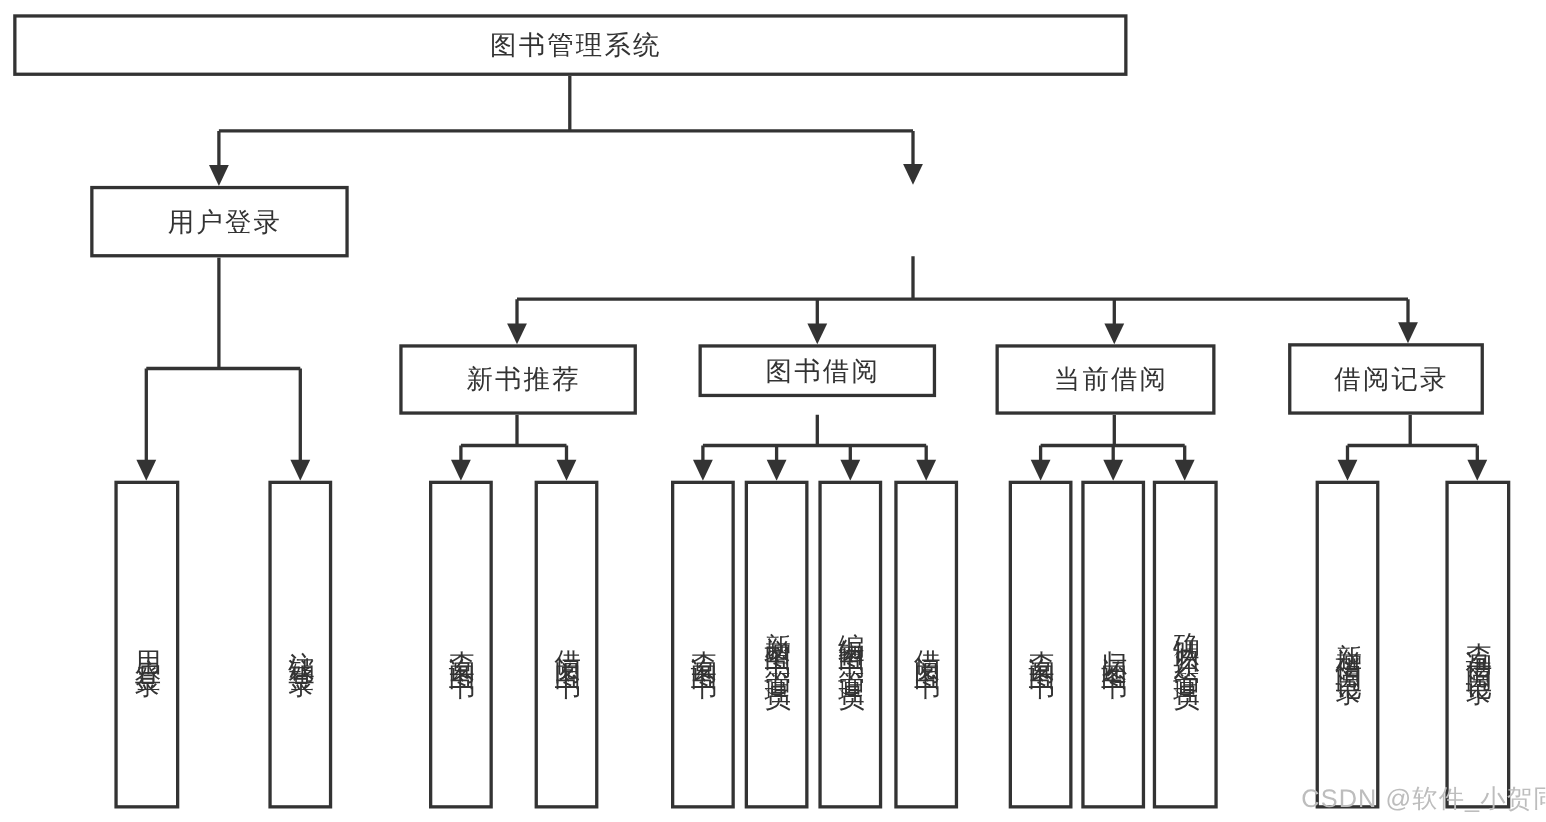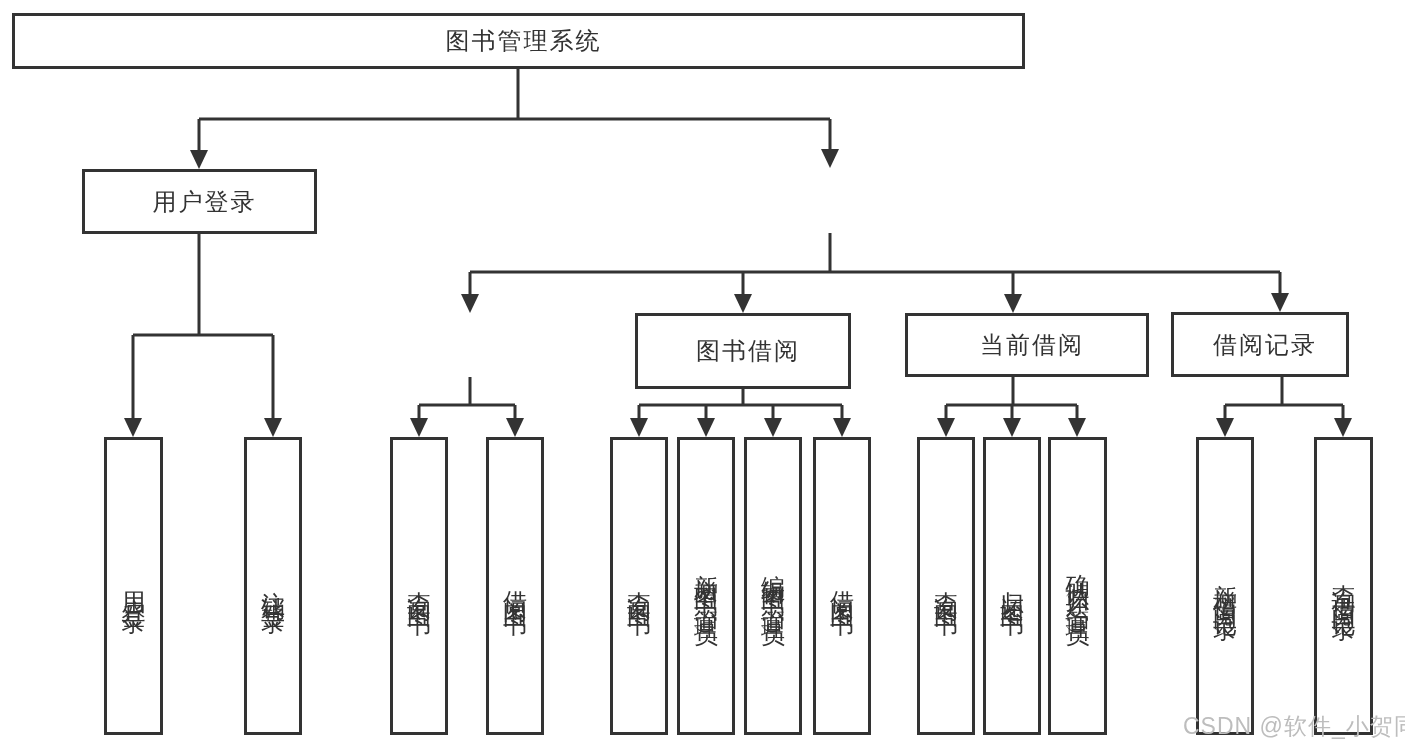--- a/index.html
+++ b/index.html
@@ -98,22 +98,23 @@
       <polygon points="1068,418 1086,418 1077,437"></polygon>
       <polygon points="1216,418 1234,418 1225,437"></polygon>
       <polygon points="1334,418 1352,418 1343,437"></polygon>
     </g>
   </svg>
 
   <div class="box hbox" style="left:12px; top:13px; width:1013px; height:56px;">图书管理系统</div>
 
   <div class="box hbox" style="left:82px; top:169px; width:235px; height:65px;">用户登录</div>
 
-  <div class="box hbox" style="left:635px; top:313px; width:216px; height:76px;">图书借阅</div>
-  <div class="box hbox" style="left:905px; top:313px; width:244px; height:64px;">当前借阅</div>
+  <div class="box hbox" style="left:363px; top:313px; width:216px; height:64px;">新书推荐</div>
+  <div class="box hbox" style="left:635px; top:313px; width:216px; height:48px;">图书借阅</div>
+  <div class="box hbox" style="left:905px; top:313px; width:200px; height:64px;">当前借阅</div>
   <div class="box hbox" style="left:1171px; top:312px; width:178px; height:65px;">借阅记录</div>
 
   <div class="box vbox" style="left:104px; top:437px; width:59px; height:298px;">用户登录</div>
   <div class="box vbox" style="left:244px; top:437px; width:58px; height:298px;">注销登录</div>
 
   <div class="box vbox" style="left:390px; top:437px; width:58px; height:298px;">查询图书</div>
   <div class="box vbox" style="left:486px; top:437px; width:58px; height:298px;">借阅图书</div>
 
   <div class="box vbox" style="left:610px; top:437px; width:58px; height:298px;">查询图书</div>
   <div class="box vbox" style="left:677px; top:437px; width:58px; height:298px;">新增图书（管理员）</div>

